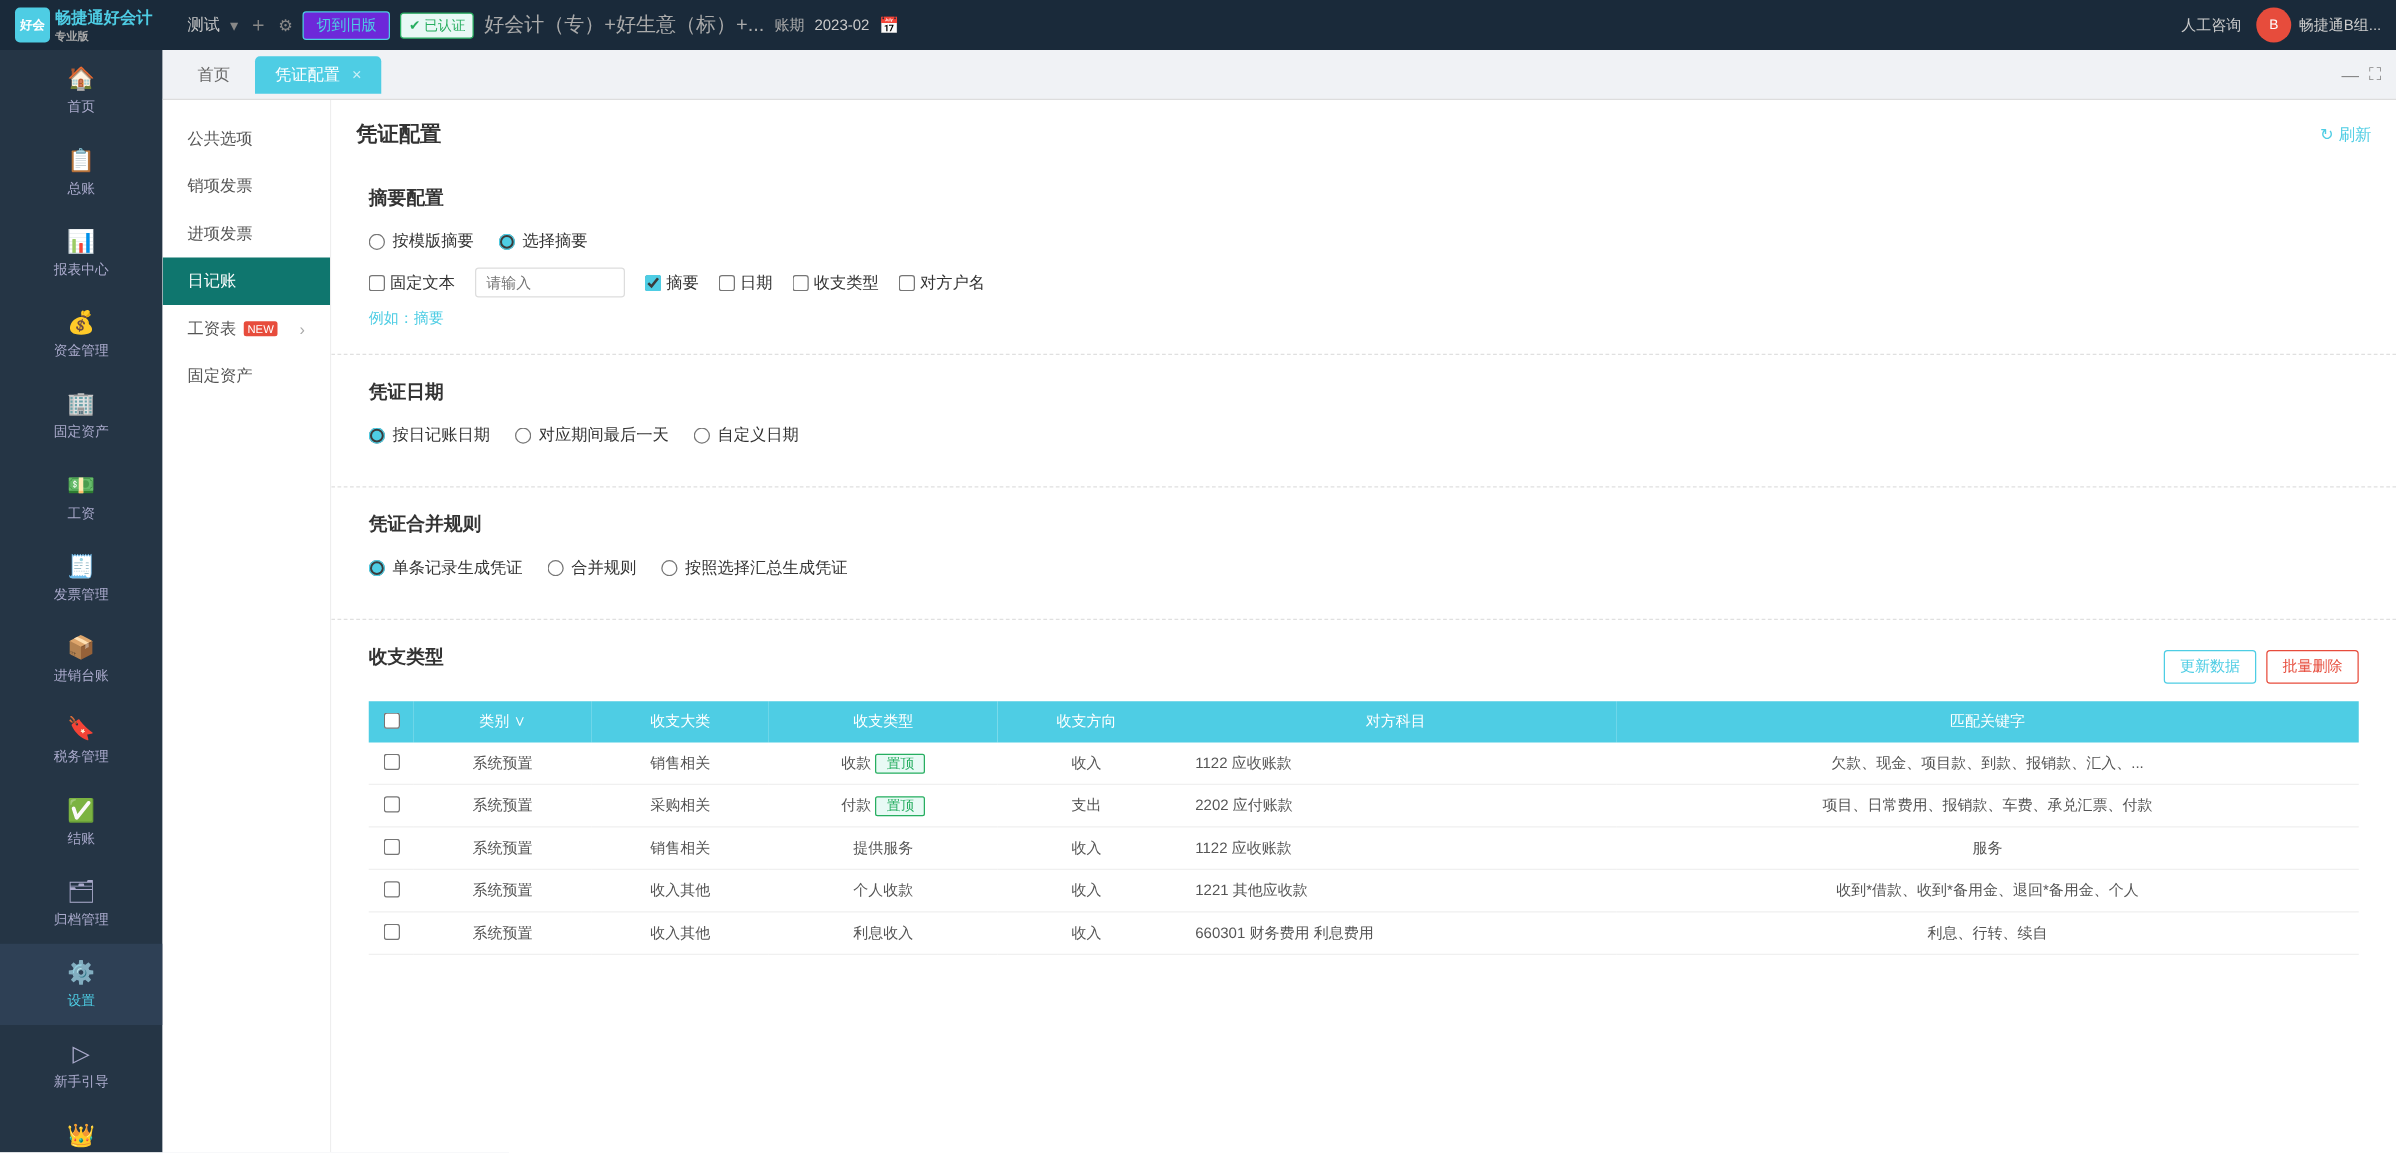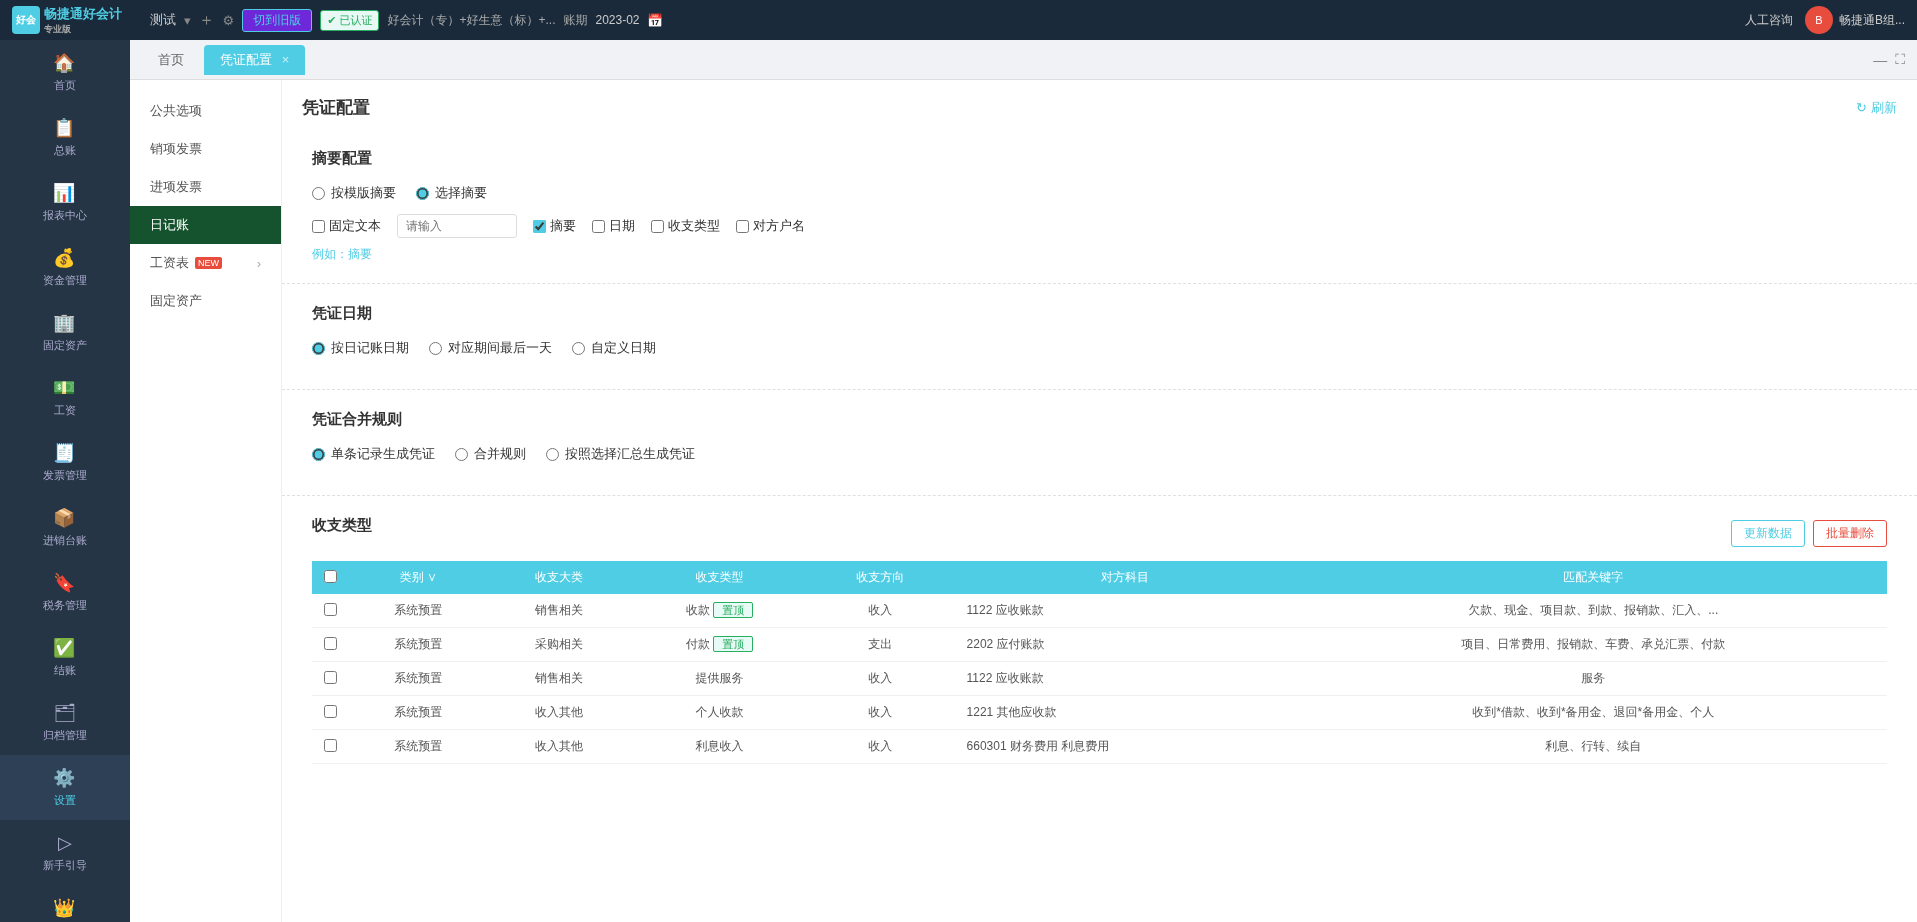--- a/index.html
+++ b/index.html
@@ -32,23 +32,23 @@
     .tab-item { padding: 6px 16px; border-radius: 4px 4px 0 0; cursor: pointer; font-size: 13px; background: transparent; color: #666; }
     .tab-item.active { background: #4ecde4; color: white; }
     .tab-close { margin-left: 6px; cursor: pointer; opacity: 0.7; }
     .tab-actions { margin-left: auto; display: flex; gap: 8px; }
     .tab-action-btn { background: transparent; border: none; cursor: pointer; color: #888; font-size: 14px; }
 
     
     .page-content { flex: 1; overflow-y: auto; background: #f5f6fa; padding: 0; display: flex; }
 
     
-    .sub-menu { width: 152px; background: white; padding: 12px 0; flex-shrink: 0; border-right: 1px solid #eee; }
+    .sub-menu { width: 135px; background: white; padding: 12px 0; flex-shrink: 0; border-right: 1px solid #eee; }
     .sub-menu-item { padding: 10px 20px; cursor: pointer; color: #555; font-size: 13px; display: flex; align-items: center; gap: 4px; }
-    .sub-menu-item.active { background: #14532d; color: white; }
+    .sub-menu-item.active { background: #0f766e; color: white; }
     .sub-menu-item .new-badge { background: #e74c3c; color: white; font-size: 9px; padding: 1px 3px; border-radius: 2px; margin-left: 2px; }
     .sub-menu-arrow { margin-left: auto; color: #aaa; }
 
     
     .config-area { flex: 1; background: white; padding: 0; overflow-y: auto; }
     .config-header { padding: 16px 20px 10px; display: flex; justify-content: space-between; align-items: center; }
     .config-title { font-size: 17px; font-weight: bold; color: #333; }
     .refresh-btn { color: #4ecde4; cursor: pointer; font-size: 13px; display: flex; align-items: center; gap: 4px; }
 
     .section { padding: 20px 30px; border-bottom: 1px dashed #e0e0e0; }
@@ -93,21 +93,21 @@
       <div>畅捷通好会计</div>
       <div style="font-size:9px;color:#aaa;">专业版</div>
     </div>
   </div>
   <span style="color:#ccc;font-size:13px;">测试</span>
   <span style="color:#888;cursor:pointer;">▾</span>
   <span style="color:#888;cursor:pointer;font-size:16px;">＋</span>
   <span style="color:#888;cursor:pointer;">⚙</span>
   <button class="top-bar-switch">切到旧版</button>
   <span class="top-bar-tag">✔ <span>已认证</span></span>
-  <span style="color:#aaa;font-size:12px;text-align:center;">好会计（专）+好生意（标）+...</span>
+  <span style="color:#aaa;font-size:16px;text-align:center;">好会计（专）+好生意（标）+...</span>
   <span style="color:#aaa;font-size:12px;">账期</span>
   <span style="color:#ccc;font-size:12px;">2023-02</span>
   <span style="color:#888;cursor:pointer;">📅</span>
   <div class="top-bar-right">
     <span style="cursor:pointer;color:#ccc;">人工咨询</span>
     <div style="display:flex;align-items:center;gap:6px;">
       <div class="user-avatar">B</div>
       <span>畅捷通B组...</span>
     </div>
   </div>

